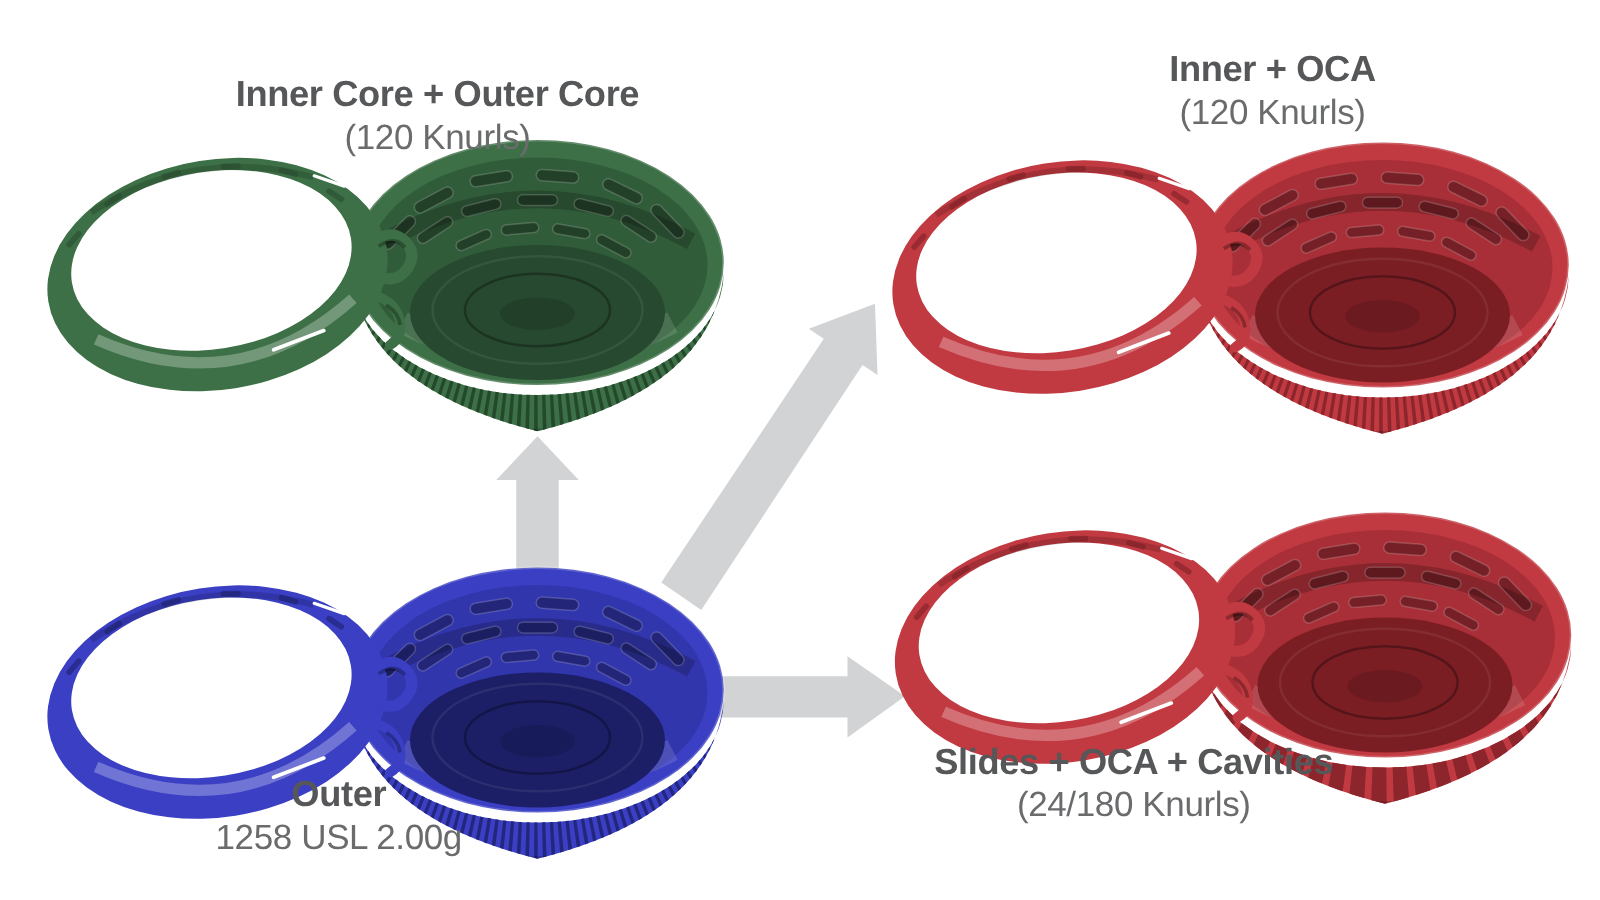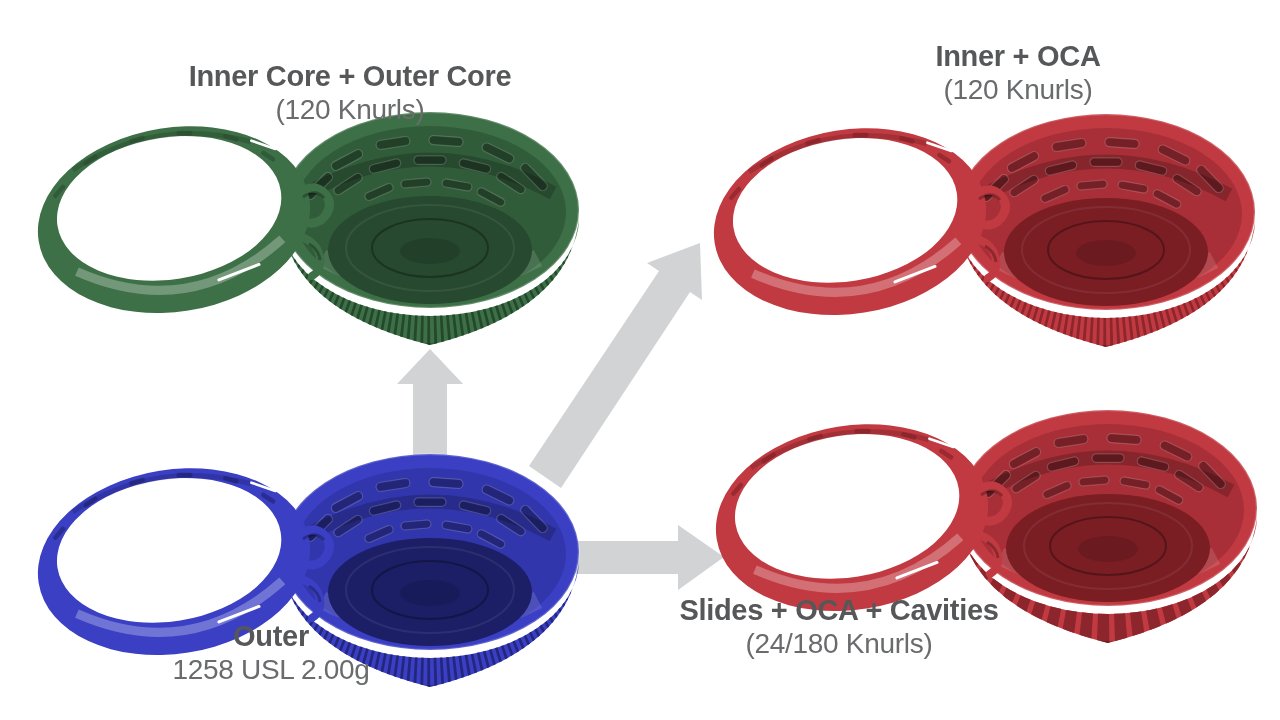--- a/index.html
+++ b/index.html
@@ -26,21 +26,21 @@
     font-size:28px;font-weight:normal;line-height:33px;color:var(--subtitle-color,#6a6b6d);
   }
   
   #fig-green{left:22px;top:98px;}
   #fig-red-tr{left:698px;top:100px;}
   #fig-blue{left:22px;top:440px;}
   #fig-red-br{left:700px;top:396px;}
   #label-tl{left:350px;top:60px;}
   #label-tr{left:1018px;top:40px;}
   #label-bl{left:271px;top:620px;}
-  #label-br{left:839px;top:594px;}
+  #label-br{left:907px;top:594px;}
 </style>
 </head>
 <body>
 
 <div class="stage" style="--bg: #ffffff; --arrow: #d2d3d5; --title-color: #565759; --subtitle-color: #6a6b6d;">
 
   <svg class="defs-svg" aria-hidden="true">
     <defs>
       <clipPath id="skirtClip">
         <path d="M 259,120 Q 268,212 408,247 Q 548,212 557,120 A 149,98 0 0 1 259,120 Z"></path>

